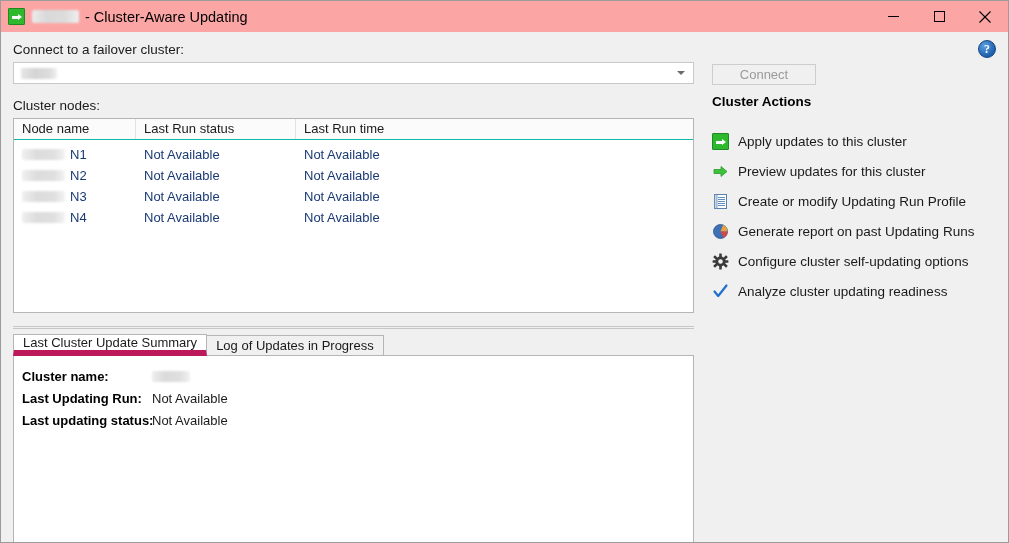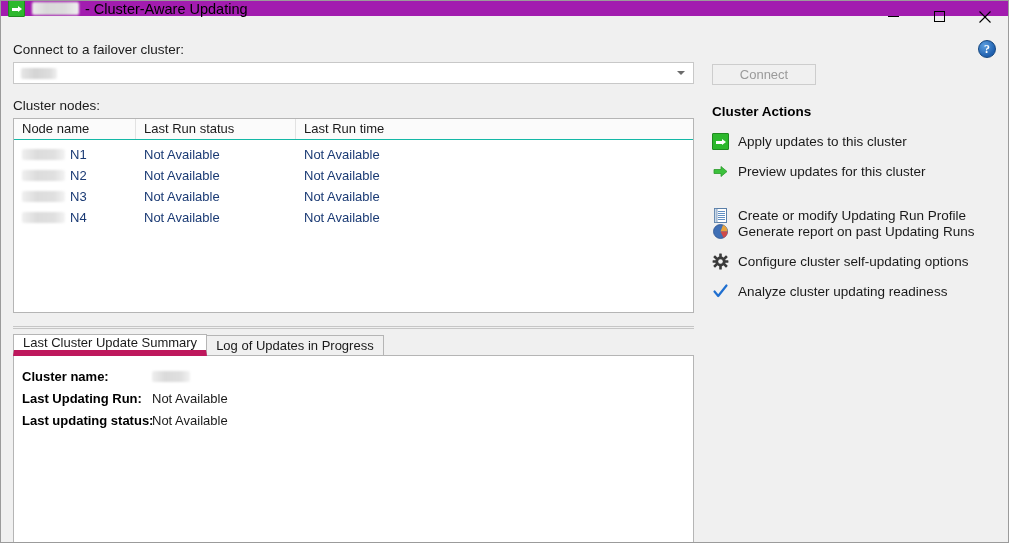--- a/index.html
+++ b/index.html
@@ -14,22 +14,22 @@
     position: relative;
     width: 1009px; height: 543px;
     background: #f0f0f0;
     border: 1px solid #9b9b9b;
     overflow: hidden;
   }
 
   
   .titlebar {
     position: absolute; left: 0; top: 0;
-    width: 1007px; height: 15px;
-    background: #a21caf;
+    width: 1007px; height: 31px;
+    background: #fca5a5;
     display: flex; align-items: center;
   }
   .title-icon {
     width: 17px; height: 17px;
     margin-left: 7px; margin-right: 7px;
     background: #2db82d;
     border: 1px solid #1f8a1f;
     border-radius: 1px;
     position: relative;
     flex: 0 0 auto;
@@ -204,21 +204,21 @@
     display: inline-block;
     width: 38px; height: 11px;
     background: linear-gradient(90deg,#eeeeee,#dadada 35%,#dfdfdf 75%,#f2f2f2);
     filter: blur(1.3px);
     border-radius: 2px;
   }
 
   
   .actions-title {
     position: absolute;
-    left: 711px; top: 72px;
+    left: 711px; top: 62px;
     font-size: 13.5px; font-weight: bold; color: #000000;
     white-space: nowrap;
   }
   .action-item {
     position: absolute; left: 711px;
     display: flex; align-items: center; gap: 9px;
     white-space: nowrap;
   }
   .action-label { font-size: 13.5px; color: #1a1a1a; }
   .act-icon {
@@ -381,21 +381,21 @@
         </svg>
       </span>
       <span class="action-label">Preview updates for this cluster</span>
     </div>
 
     <div class="action-item" style="top:101px;">
       <span class="act-icon ic-apply"></span>
       <span class="action-label">Apply updates to this cluster</span>
     </div>
 
-    <div class="action-item" style="top:161px;margin-top:14px;">
+    <div class="action-item" style="top:161px;">
       <span class="act-icon">
         <svg width="17" height="17" viewBox="0 0 17 17">
           <rect x="2.5" y="1.5" width="12" height="14" fill="#ffffff" stroke="#5a7fa8" stroke-width="1"></rect>
           <rect x="2.5" y="1.5" width="2.5" height="14" fill="#c9d8e8" stroke="#5a7fa8" stroke-width="0.7"></rect>
           <g stroke="#4f82bb" stroke-width="0.9">
             <line x1="6" y1="4.5" x2="13" y2="4.5"></line>
             <line x1="6" y1="6.5" x2="13" y2="6.5"></line>
             <line x1="6" y1="8.5" x2="13" y2="8.5"></line>
             <line x1="6" y1="10.5" x2="13" y2="10.5"></line>
             <line x1="6" y1="12.5" x2="13" y2="12.5"></line>

